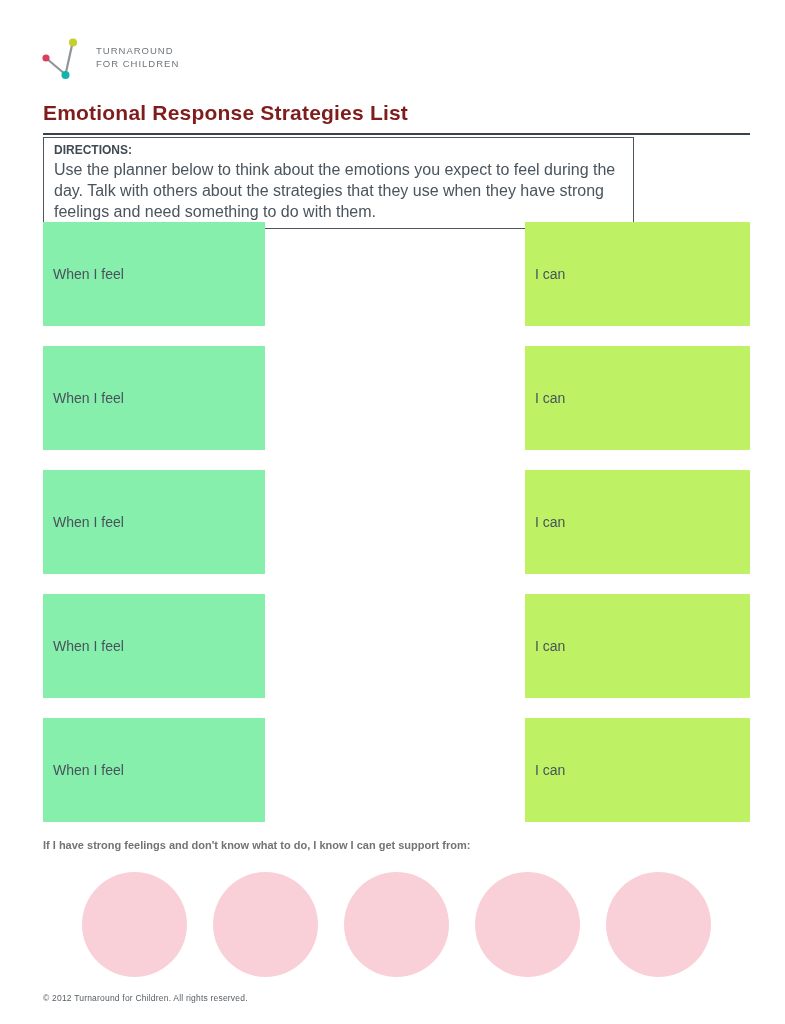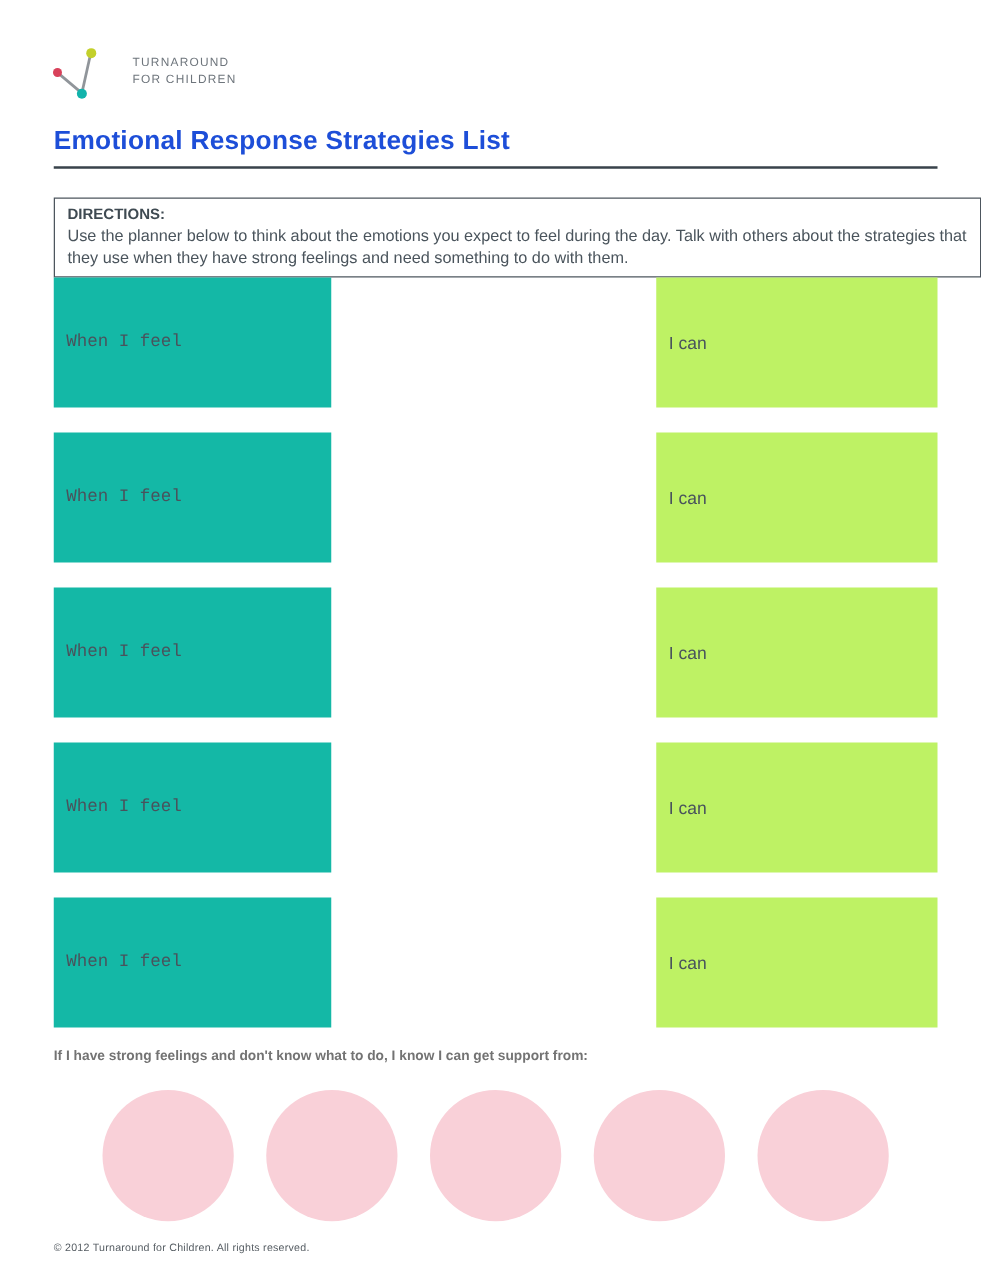--- a/index.html
+++ b/index.html
@@ -16,21 +16,21 @@
   
   .logo {
     position: absolute;
     top: 36px;
     left: 40px;
     display: flex;
     align-items: flex-start;
   }
   .logo svg { display: block; }
   .wordmark {
-    margin-left: 18px;
+    margin-left: 8px;
     margin-top: 9px;
     font-size: 9.5px;
     font-weight: 500;
     letter-spacing: 1px;
     line-height: 1.35;
     color: #6e757c;
   }
 
   
   .title-block {
@@ -38,44 +38,44 @@
     top: 101px;
     left: 43px;
     width: 707px;
     border-bottom: 2px solid #39434b;
     padding-bottom: 8px;
   }
   .title-block h1 {
     margin: 0;
     font-size: 21px;
     font-weight: 700;
-    color: #1d4ed8;
+    color: #7f1d1d;
     letter-spacing: 0.2px;
   }
 
   
   .directions {
     position: absolute;
-    top: 158px;
-    left: 43px;
-    width: 742px;
+    top: 137px;
+    left: 43px;
+    width: 591px;
     min-height: 52px;
     border: 1px solid #4d565e;
     background: #ffffff;
     padding: 5px 10px 6px 10px;
   }
   .directions .heading {
     font-size: 12px;
     font-weight: 700;
     color: #3f4a52;
     margin: 0 0 2px 0;
     line-height: 1.25;
   }
   .directions .body {
-    font-size: 13px;
+    font-size: 16px;
     color: #4a545c;
     margin: 0;
     line-height: 1.3;
   }
 
   
   .row {
     position: absolute;
     left: 43px;
     width: 707px;
@@ -93,22 +93,21 @@
     height: 104px;
     display: flex;
     align-items: center;
     padding-left: 10px;
     font-size: 14px;
     color: #49535c;
   }
   .feel-box {
     left: 0;
     width: 222px;
-    background: #14b8a6;
-    font-family: Liberation Mono, monospace;
+    background: #86efac;
   }
   .can-box {
     left: 482px;
     width: 225px;
     background: #bef264;
   }
 
   
   .support-prompt {
     position: absolute;

